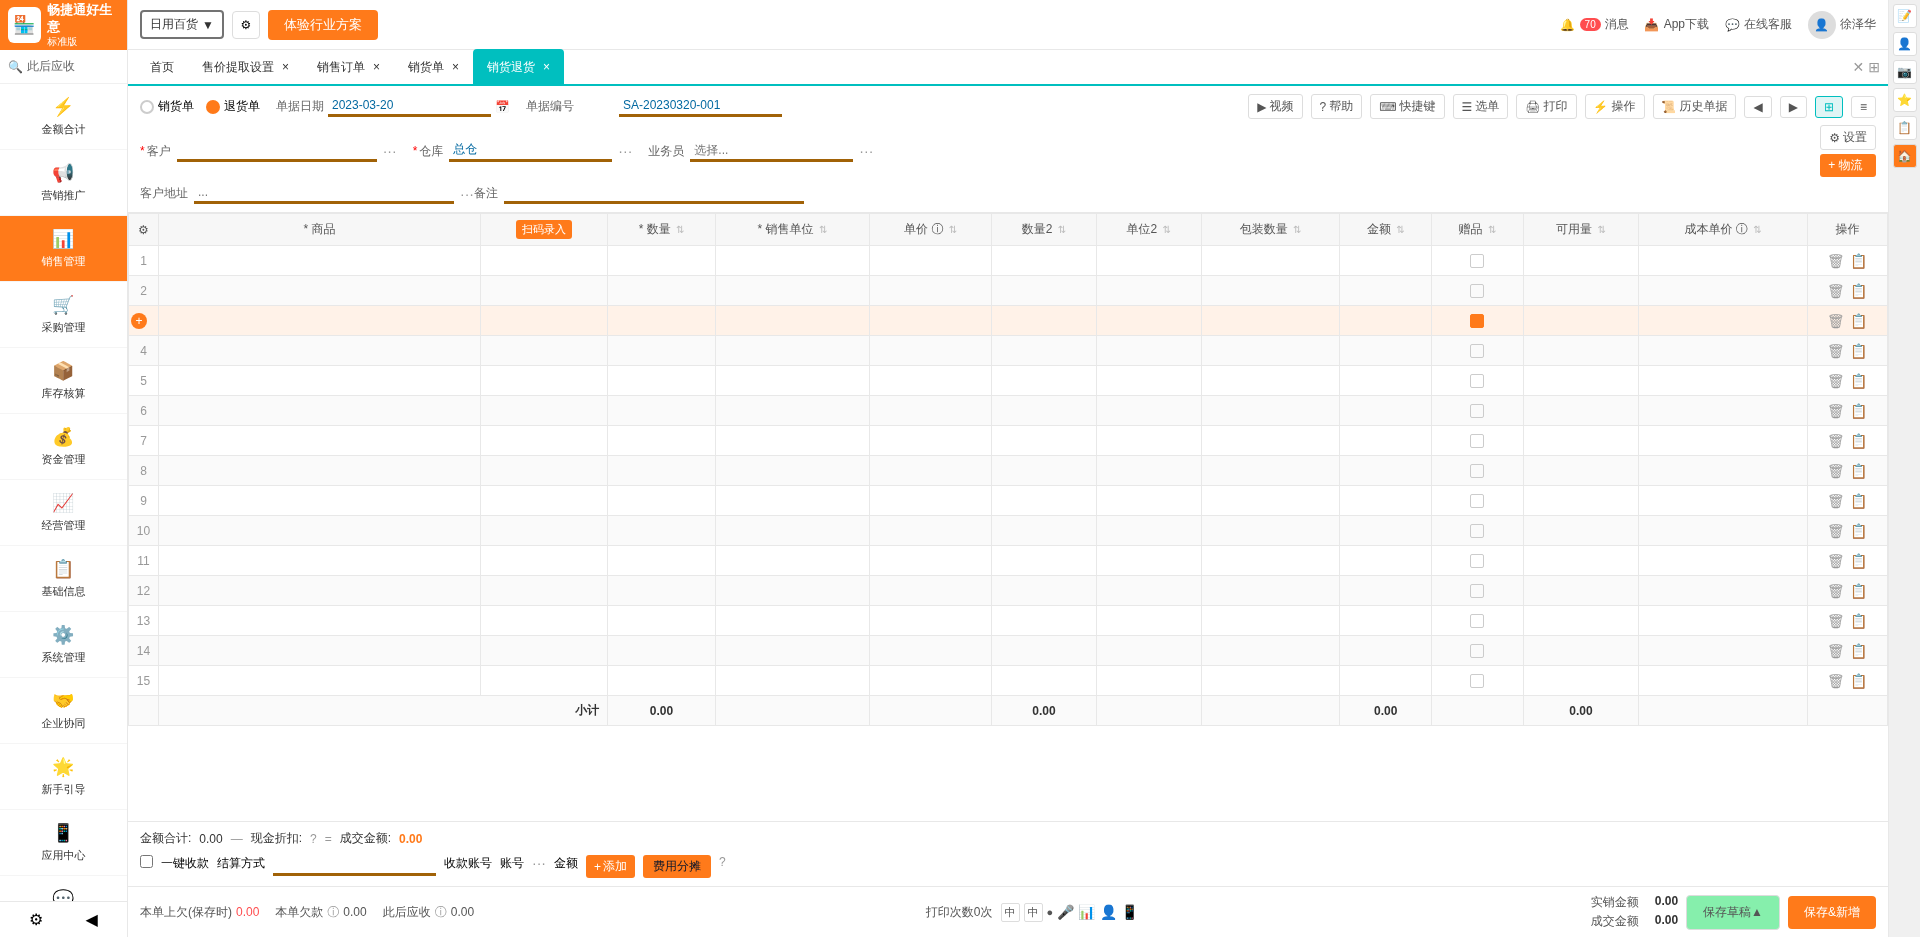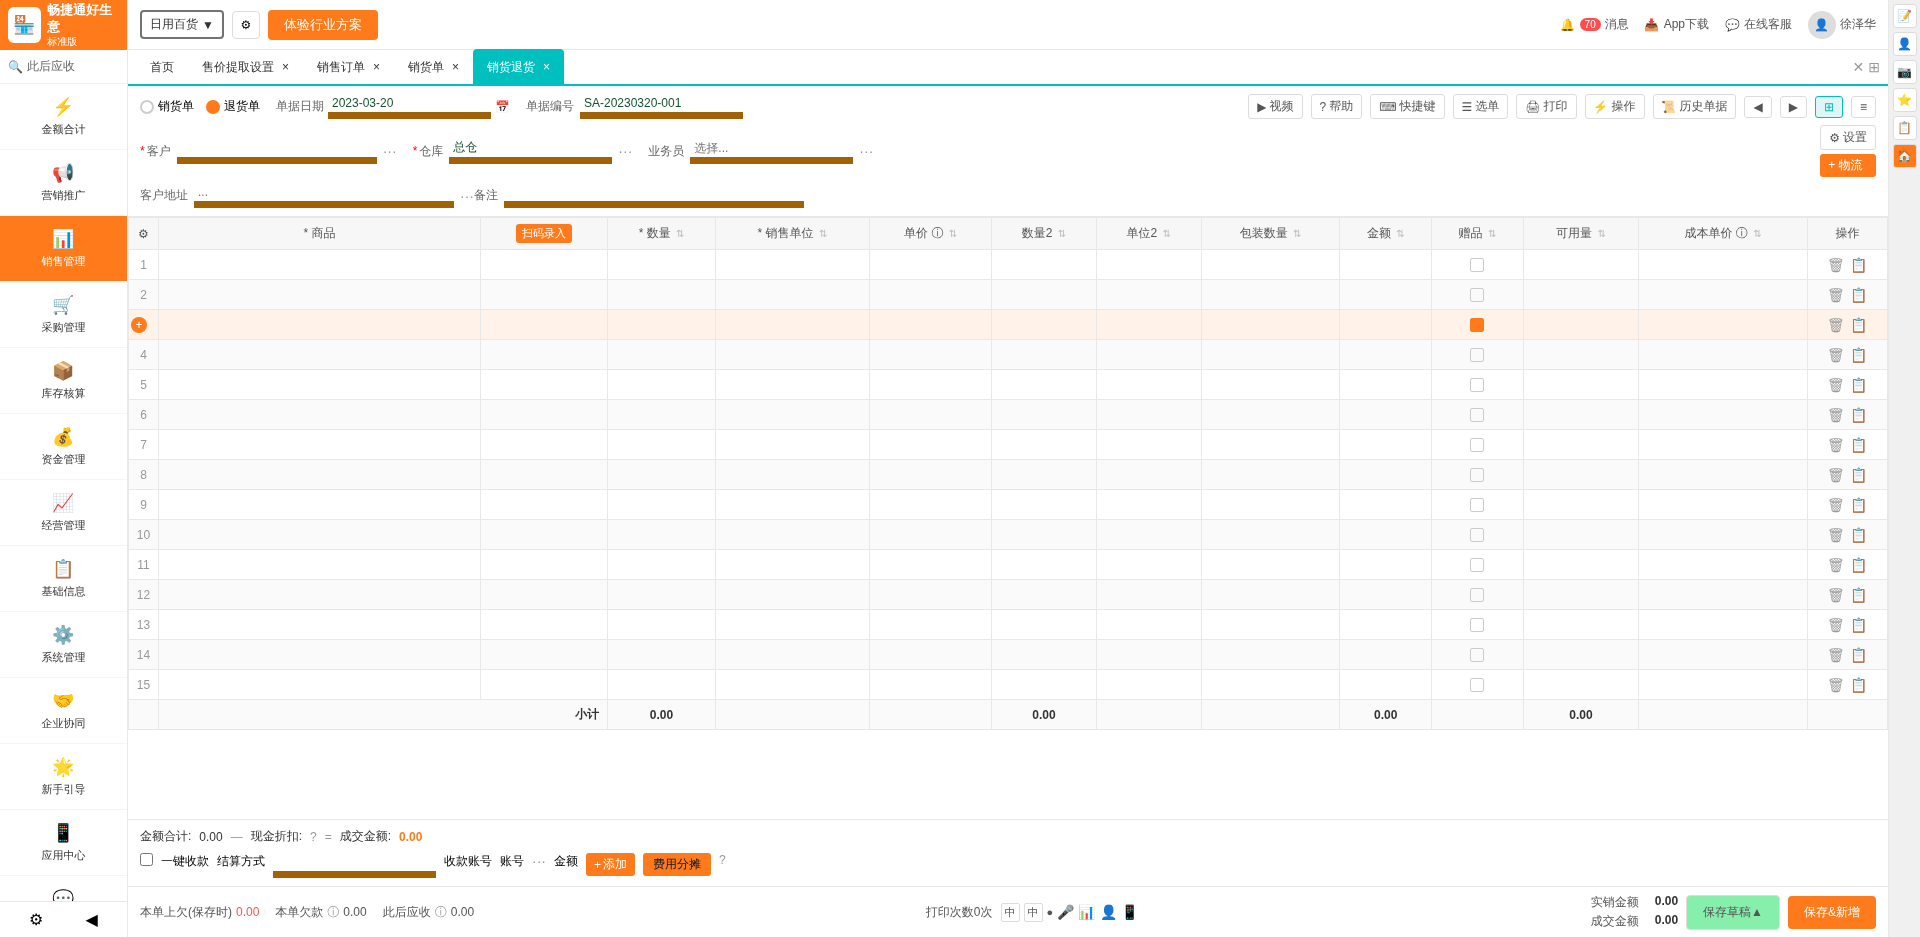--- a/index.html
+++ b/index.html
@@ -52,21 +52,21 @@
     .form-header-row1 { display: flex; align-items: center; gap: 16px; margin-bottom: 6px; }
     .form-header-row2 { display: flex; align-items: center; gap: 16px; margin-bottom: 6px; }
     .form-header-row3 { display: flex; gap: 0; }
     .radio-group { display: flex; align-items: center; gap: 12px; }
     .radio-item { display: flex; align-items: center; gap: 4px; cursor: pointer; }
     .radio-dot { width: 14px; height: 14px; border-radius: 50%; border: 2px solid #ccc; }
     .radio-dot.checked { border-color: #ff7a1a; background: #ff7a1a; }
     .form-field { display: flex; align-items: center; gap: 6px; }
     .form-label { color: #666; white-space: nowrap; }
     .form-label.required::before { content: '*'; color: red; margin-right: 2px; }
-    .form-input { border: none; border-bottom: 7px solid #a16207; padding: 2px 4px; min-width: 100px; color: #14532d; outline: none; }
+    .form-input { border: none; border-bottom: 3px solid #a16207; padding: 2px 4px; min-width: 100px; color: #0369a1; outline: none; }
     .date-field { display: flex; align-items: center; gap: 4px; }
     .field-more { color: #999; cursor: pointer; font-size: 14px; }
     .toolbar-right { margin-left: auto; display: flex; align-items: center; gap: 8px; }
     .toolbar-btn { display: flex; align-items: center; gap: 3px; cursor: pointer; color: #555; padding: 3px 8px; border: 1px solid #ddd; border-radius: 3px; font-size: 12px; }
     .setup-btn { background: #fff; border: 1px solid #ddd; border-radius: 3px; padding: 3px 8px; cursor: pointer; color: #555; display: flex; align-items: center; gap: 3px; }
     .add-btn { background: #ff7a1a; color: #fff; border: none; border-radius: 3px; padding: 3px 8px; cursor: pointer; display: flex; align-items: center; gap: 3px; }
 
     
     .table-container { flex: 1; overflow: auto; }
     table { width: 100%; border-collapse: collapse; }
@@ -273,21 +273,21 @@
             <span>退货单</span>
           </div>
         </div>
         <div class="date-field form-field">
           <span class="form-label">单据日期</span>
           <input class="form-input" value="2023-03-20" style="">
           <span style="cursor:pointer;">📅</span>
         </div>
         <div class="form-field">
           <span class="form-label">单据编号</span>
-          <input class="form-input" value="SA-20230320-001" style="min-width: 160px;">
+          <input class="form-input" value="SA-20230320-001" style="min-width: 160px; margin-left: 39px;">
         </div>
         <div class="toolbar-right">
           <div class="toolbar-btn">
             <span>▶</span>
             <span>视频</span>
           </div>
           <div class="toolbar-btn">
             <span>?</span>
             <span>帮助</span>
           </div>

